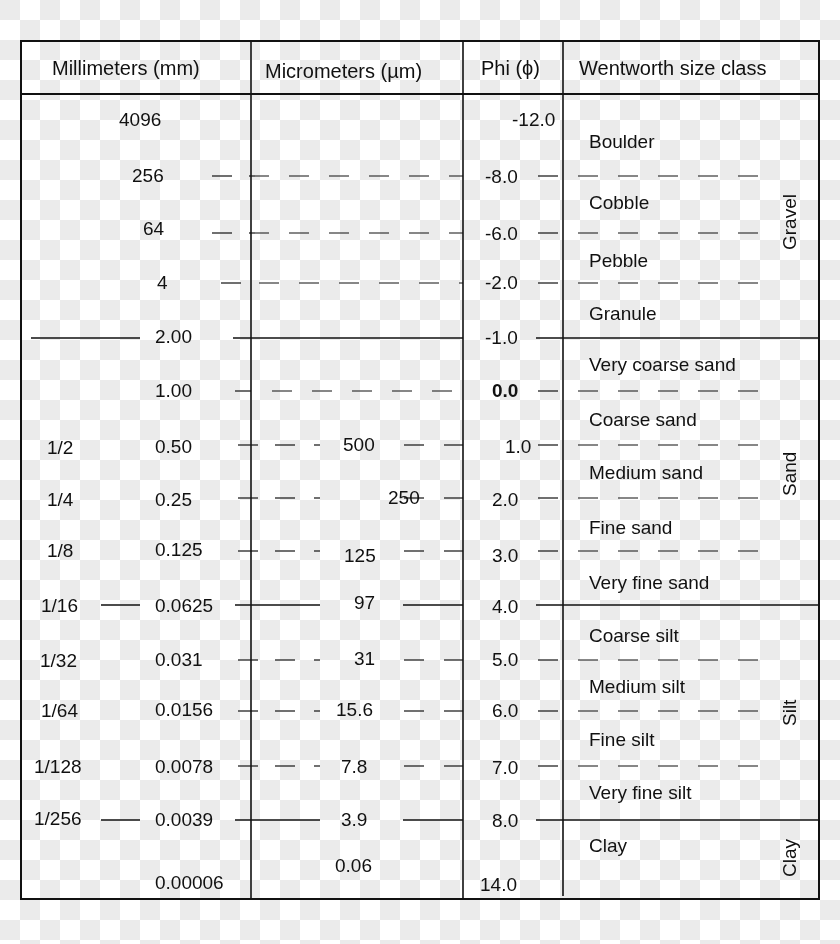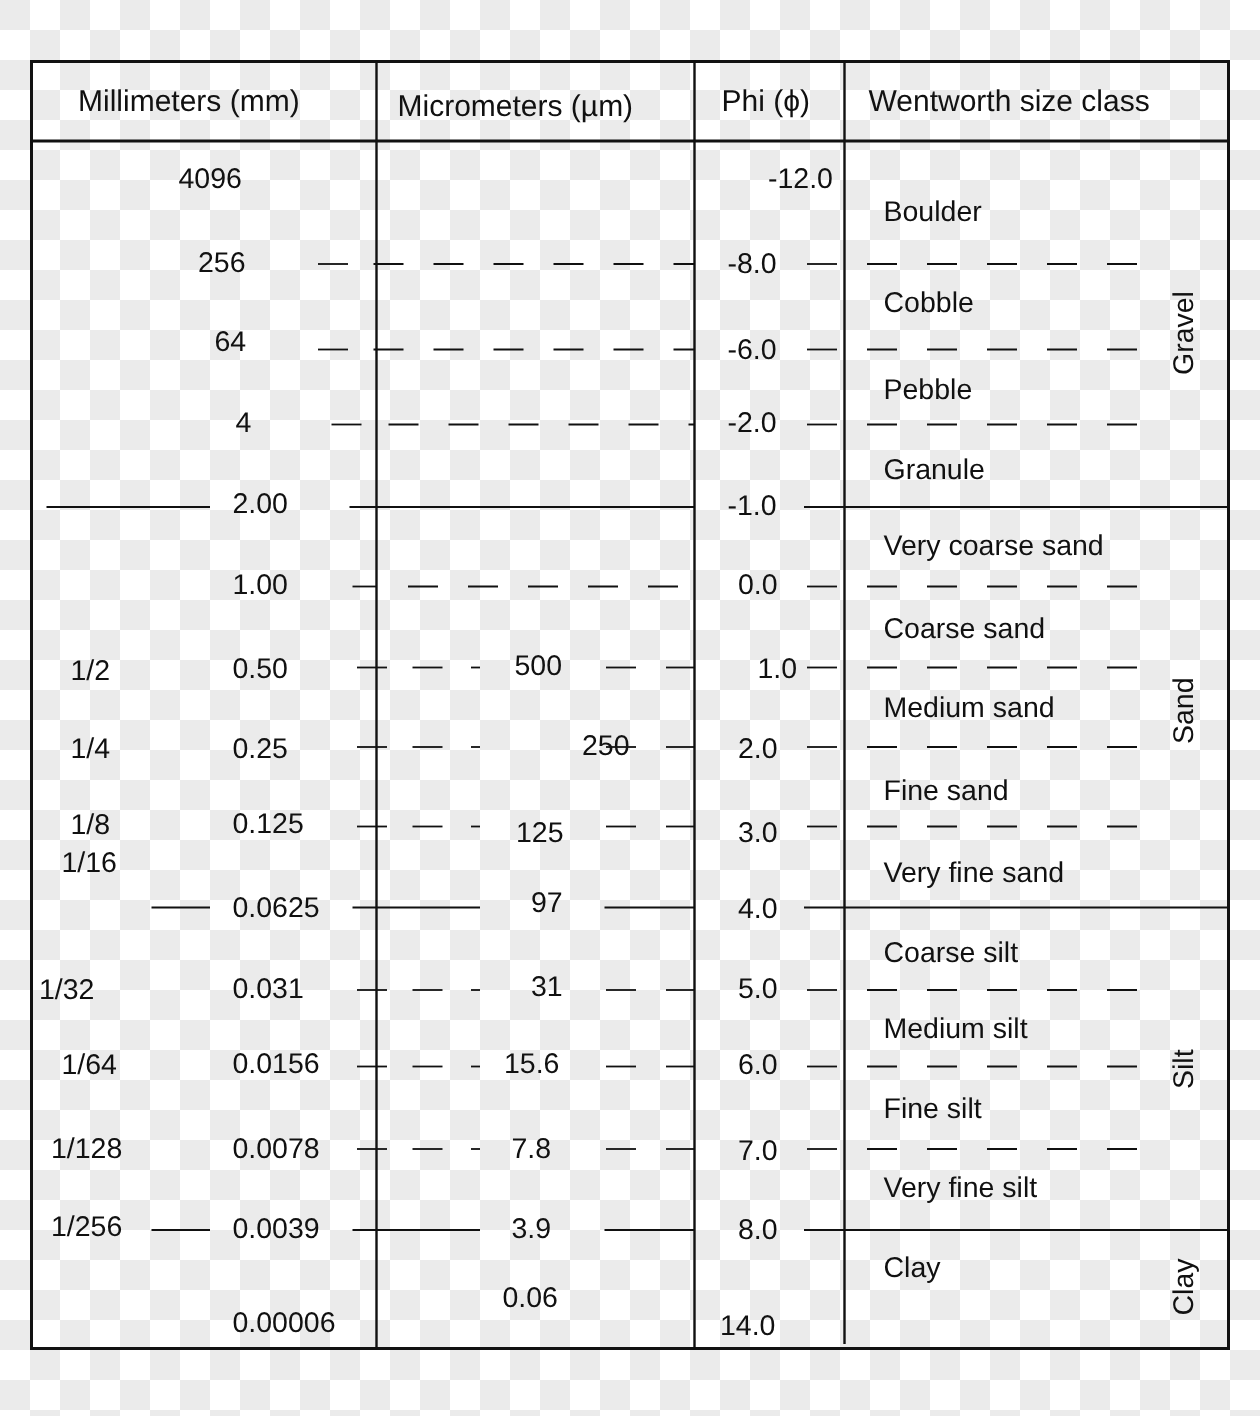--- a/index.html
+++ b/index.html
@@ -128,22 +128,22 @@
 </svg>
 
 <div class="t hdr" style="left:52px;top:58px;">Millimeters (mm)</div>
 <div class="t hdr" style="left:265px;top:61px;">Micrometers (µm)</div>
 <div class="t hdr" style="left:481px;top:58px;">Phi (ϕ)</div>
 <div class="t hdr" style="left:579px;top:58px;">Wentworth size class</div>
 
 <div class="t" style="left:47px;top:438px;">1/2</div>
 <div class="t" style="left:47px;top:490px;">1/4</div>
 <div class="t" style="left:47px;top:541px;">1/8</div>
-<div class="t" style="left:41px;top:566px;">1/16</div>
-<div class="t" style="left:26px;top:651px;">1/32</div>
+<div class="t" style="left:41px;top:596px;">1/16</div>
+<div class="t" style="left:40px;top:651px;">1/32</div>
 <div class="t" style="left:41px;top:701px;">1/64</div>
 <div class="t" style="left:34px;top:757px;">1/128</div>
 <div class="t" style="left:34px;top:809px;">1/256</div>
 
 <div class="t" style="left:119px;top:110px;">4096</div>
 <div class="t" style="left:132px;top:166px;">256</div>
 <div class="t" style="left:143px;top:219px;">64</div>
 <div class="t" style="left:157px;top:273px;">4</div>
 <div class="t" style="left:155px;top:327px;">2.00</div>
 <div class="t" style="left:155px;top:381px;">1.00</div>
@@ -165,21 +165,21 @@
 <div class="t" style="left:336px;top:700px;">15.6</div>
 <div class="t" style="left:341px;top:757px;">7.8</div>
 <div class="t" style="left:341px;top:810px;">3.9</div>
 <div class="t" style="left:335px;top:856px;">0.06</div>
 
 <div class="t" style="left:472px;top:110px;margin-left:40px;">-12.0</div>
 <div class="t" style="left:485px;top:167px;">-8.0</div>
 <div class="t" style="left:485px;top:224px;">-6.0</div>
 <div class="t" style="left:485px;top:273px;">-2.0</div>
 <div class="t" style="left:485px;top:328px;">-1.0</div>
-<div class="t" style="left:492px;top:381px;">0.0</div>
+<div class="t" style="left:492px;top:381px;font-weight:bold;">0.0</div>
 <div class="t" style="left:492px;top:437px;margin-left:13px;">1.0</div>
 <div class="t" style="left:492px;top:490px;">2.0</div>
 <div class="t" style="left:492px;top:546px;">3.0</div>
 <div class="t" style="left:492px;top:597px;">4.0</div>
 <div class="t" style="left:492px;top:650px;">5.0</div>
 <div class="t" style="left:492px;top:701px;">6.0</div>
 <div class="t" style="left:492px;top:758px;">7.0</div>
 <div class="t" style="left:492px;top:811px;">8.0</div>
 <div class="t" style="left:480px;top:875px;">14.0</div>
 

